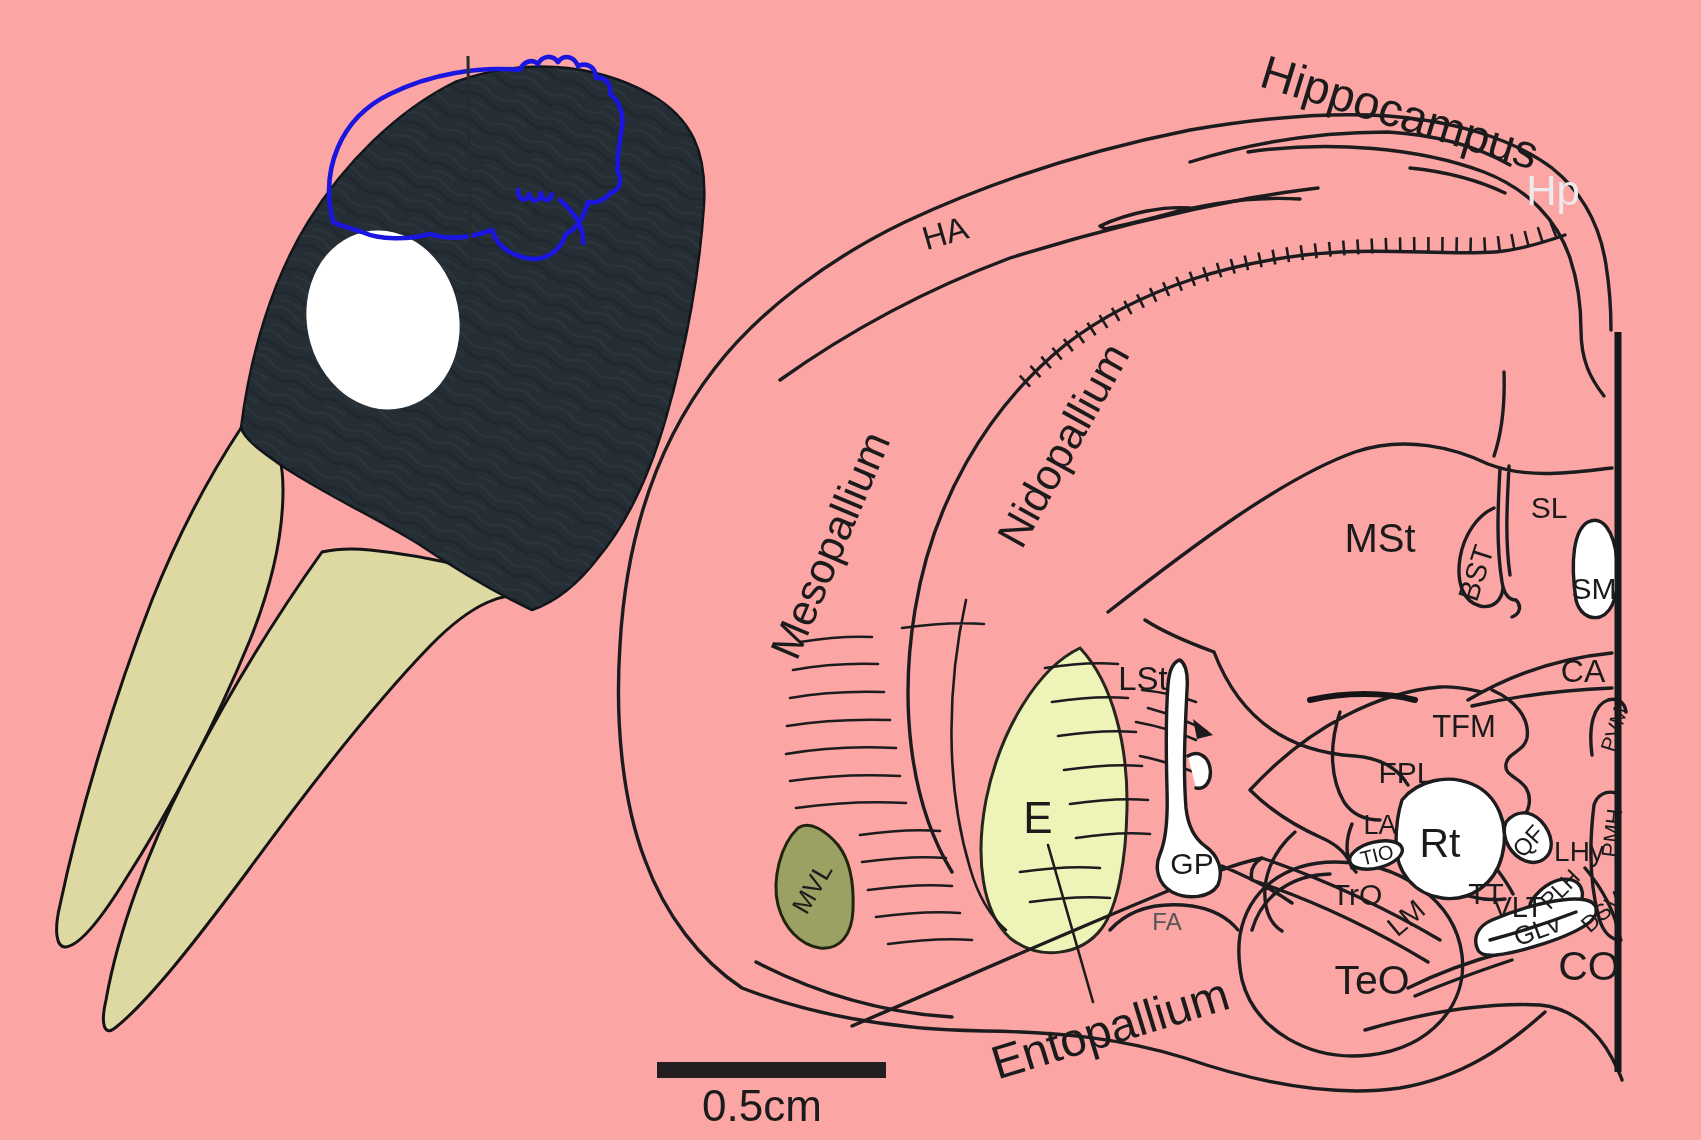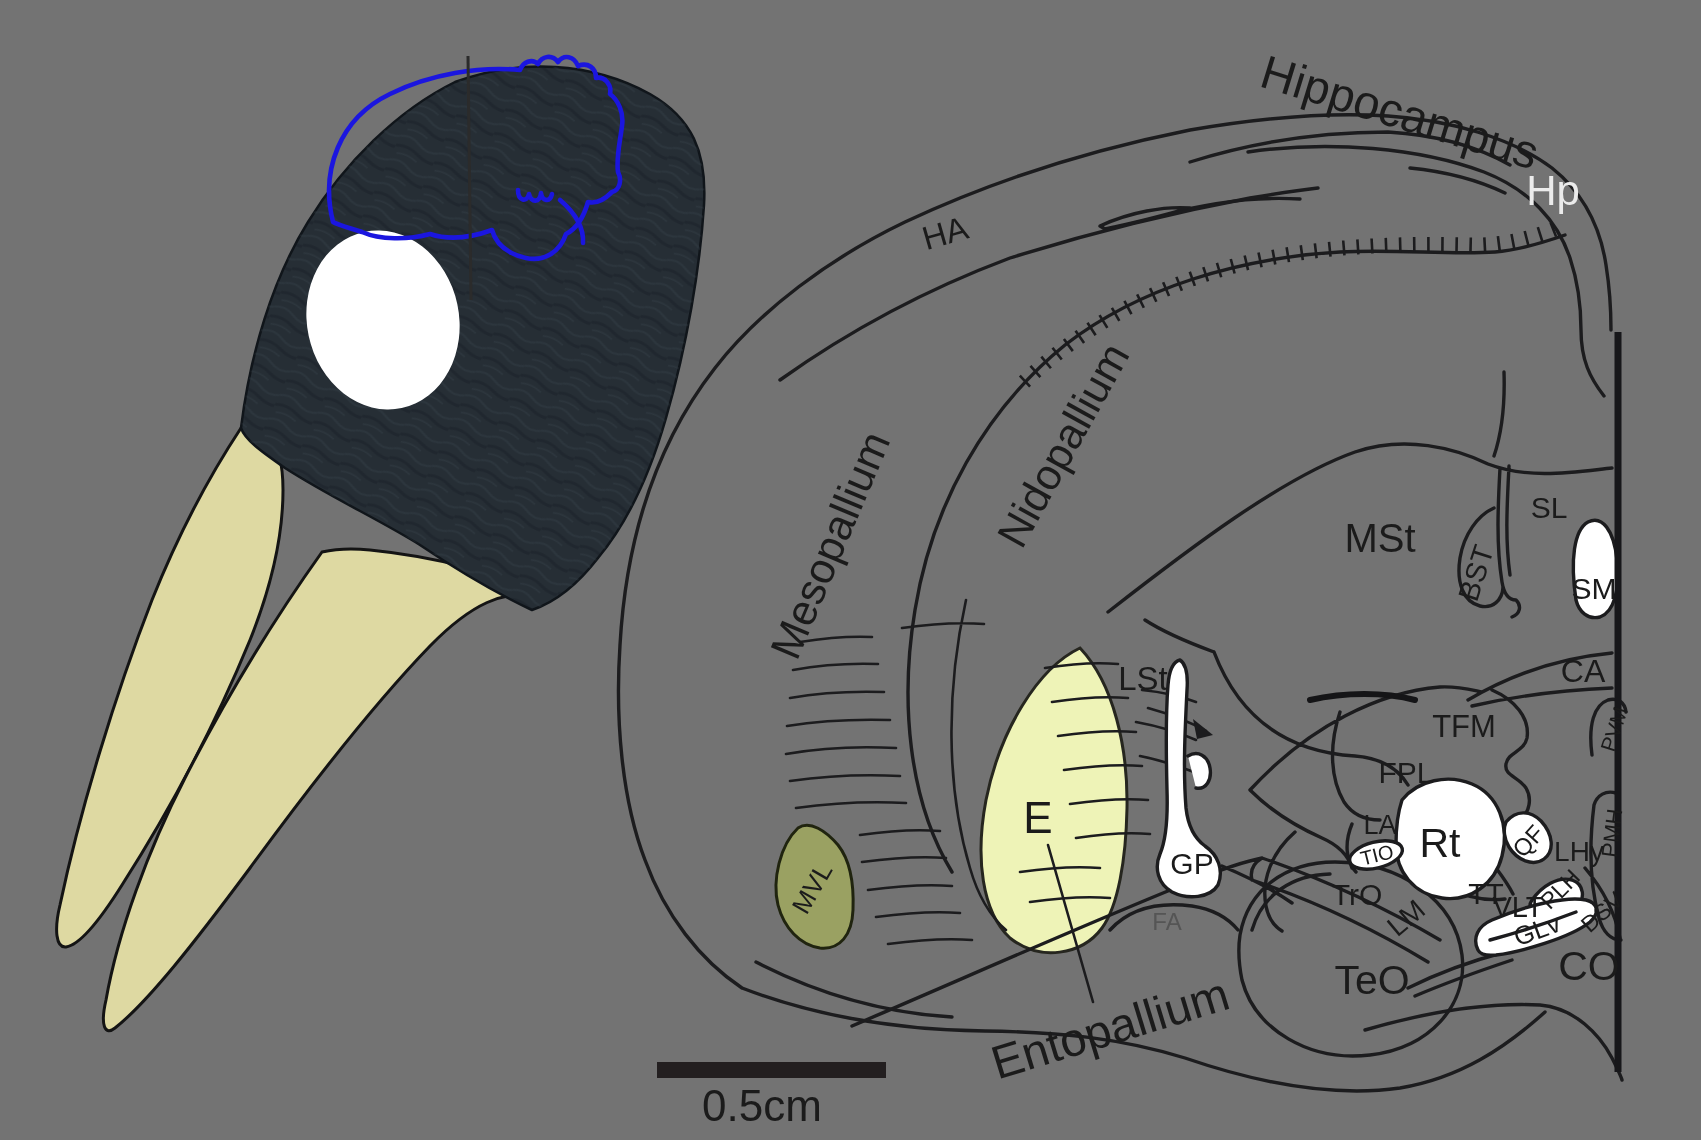--- a/index.html
+++ b/index.html
@@ -1,16 +1,16 @@
 <!DOCTYPE html>
 <html><head>
 <meta charset="utf-8">
 <style>
   html,body{margin:0;padding:0;background:#ffffff;}
-  .stage{position:relative;width:1701px;height:1140px;background:#737373;overflow:hidden;text-decoration:underline;}
+  .stage{position:relative;width:1701px;height:1140px;background:#fca5a5;overflow:hidden;text-decoration:underline;}
   svg{display:block;}
   .ln{fill:none;stroke:#1c1c1e;stroke-width:3.4;stroke-linecap:round;stroke-linejoin:round;}
   .lnthin{fill:none;stroke:#1c1c1e;stroke-width:2.6;stroke-linecap:round;}
   .lnbold{fill:none;stroke:#151517;stroke-width:6;stroke-linecap:round;}
   .white{fill:#ffffff;}
   .ticks{fill:none;stroke:#1c1c1e;stroke-width:15;stroke-dasharray:2.6 11.5;}
   .midline{fill:none;stroke:#17171a;stroke-width:7;stroke-linecap:butt;}
   .headline{stroke:#10151a;stroke-width:2.5;}
   .beakline{stroke:#141414;stroke-width:3;}
   .brainline{stroke-width:4.6;fill:none;stroke-linecap:round;stroke-linejoin:round;}

